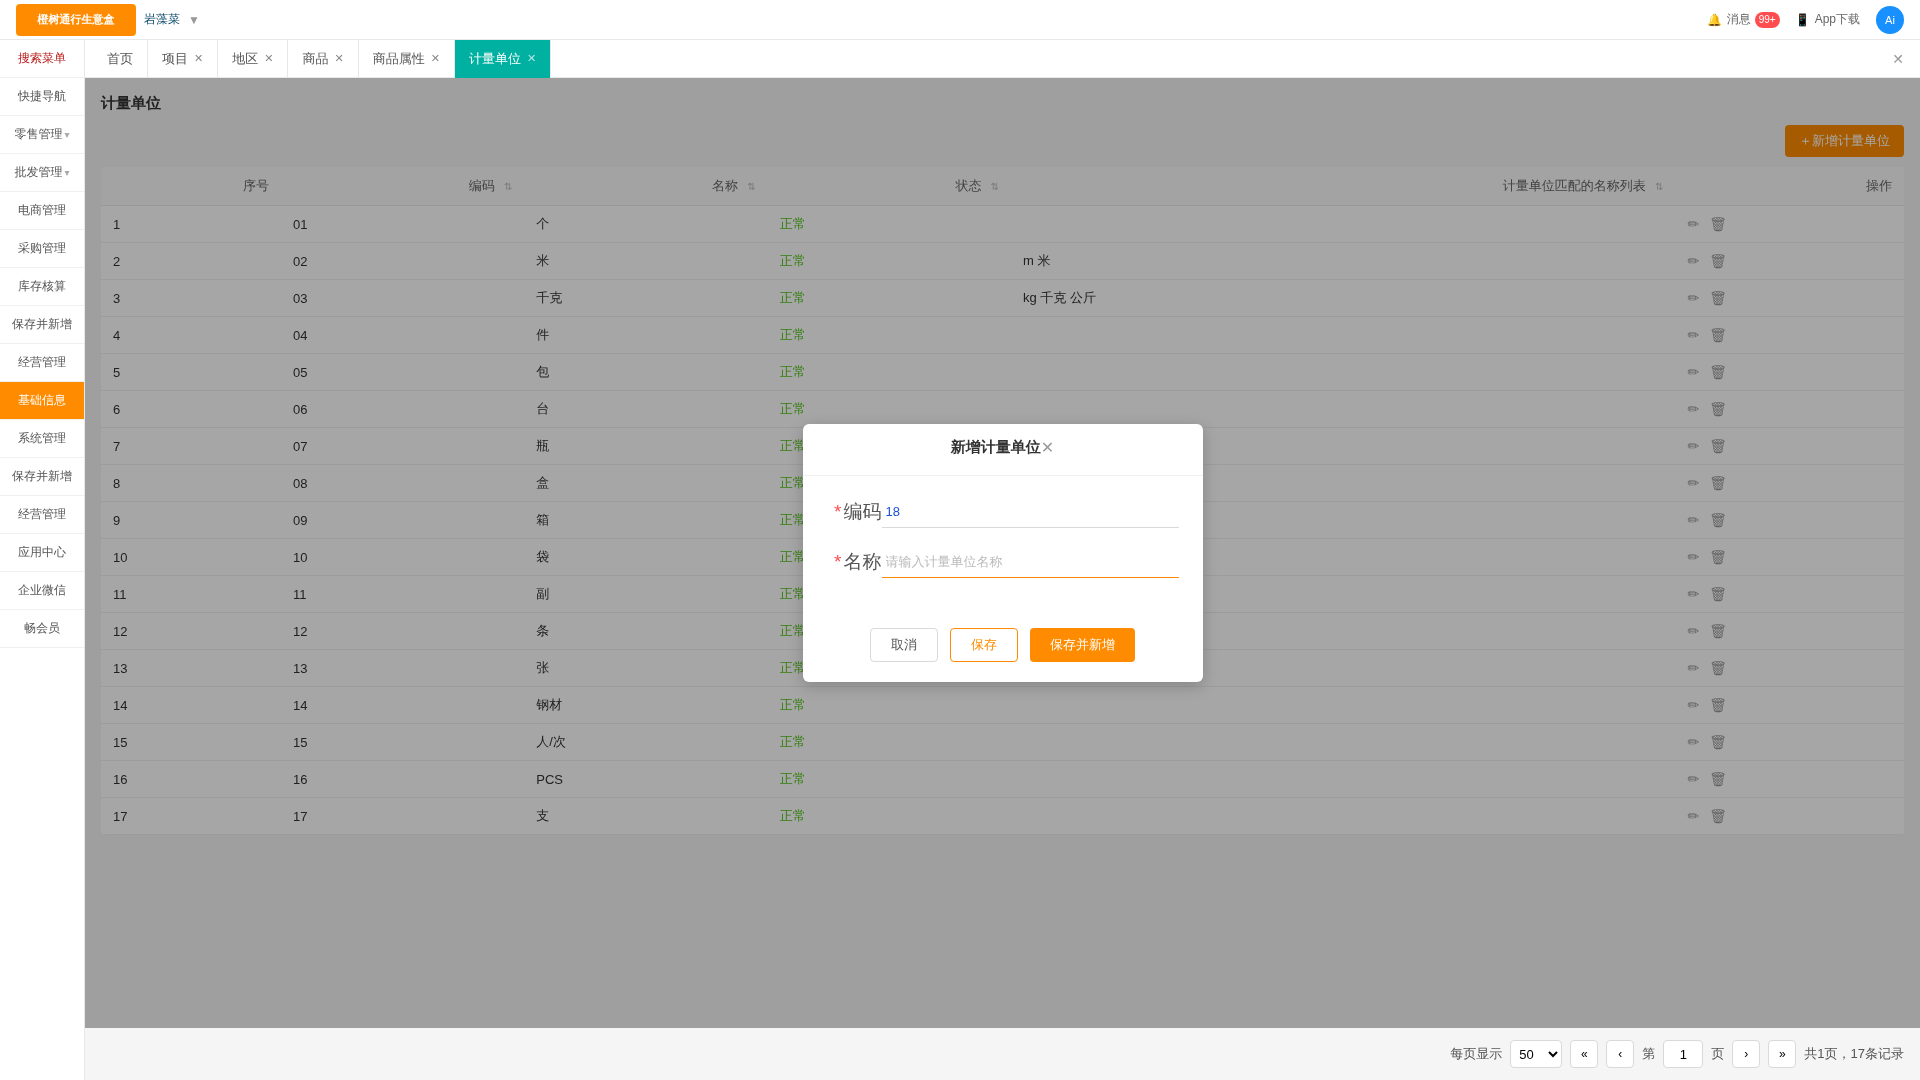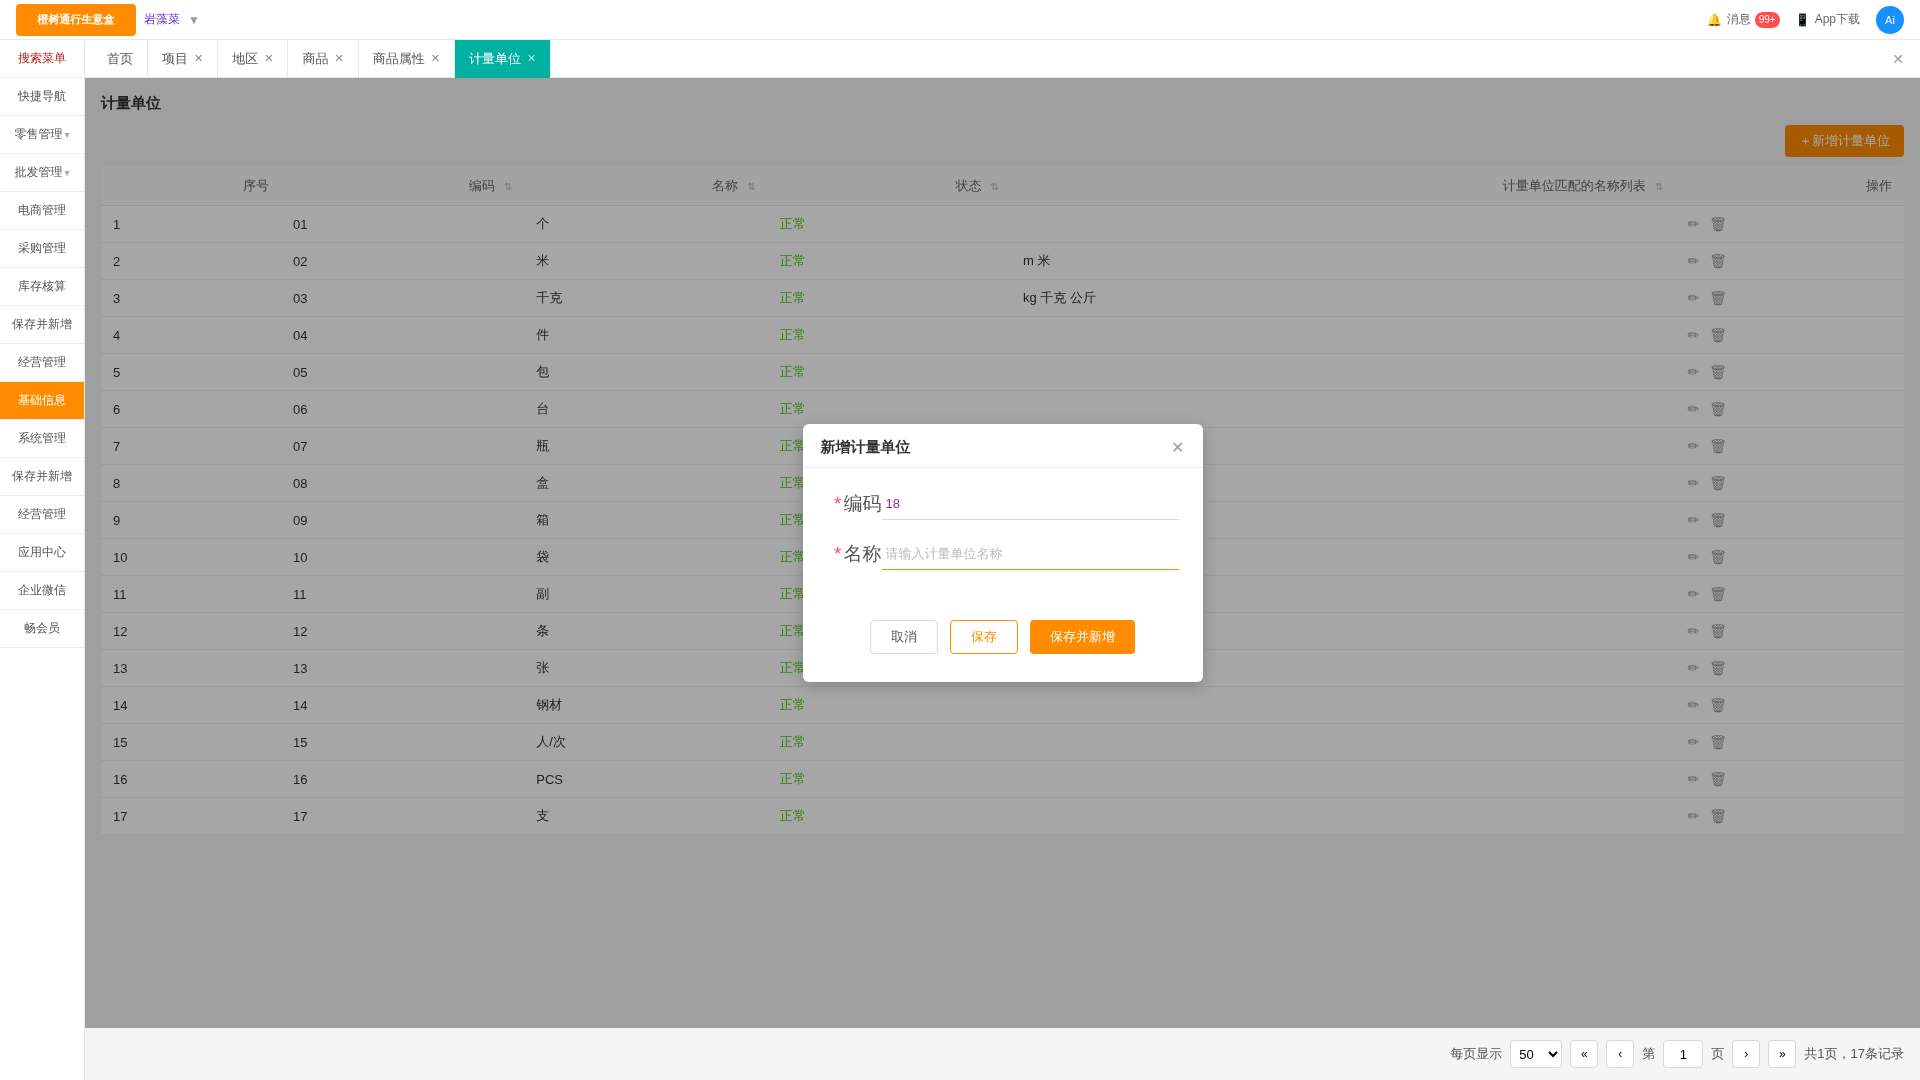--- a/index.html
+++ b/index.html
@@ -269,22 +269,22 @@
     .modal {
       background: #fff;
       border-radius: 6px;
       width: 400px;
       box-shadow: 0 4px 16px rgba(0,0,0,0.2);
       overflow: hidden;
     }
     .modal-header {
       display: flex;
       align-items: center;
-      justify-content: space-between;
-      padding: 14px 18px 10px;
+      justify-content: center;
+      padding: 14px 18px 18px;
       border-bottom: 1px solid #f0f0f0;
     }
     .modal-title {
       font-size: 15px;
       font-weight: bold;
       color: #333;
     }
     .modal-close {
       cursor: pointer;
       color: #999;
@@ -313,33 +313,33 @@
       margin-right: 2px;
     }
     .form-input {
       flex: 1;
       height: 32px;
       border: none;
       border-bottom: 1px solid #d9d9d9;
       padding: 0 4px;
       font-size: 13px;
       outline: none;
-      color: #a21caf;
+      color: #1d4ed8;
     }
     .form-input.name-input {
       border-bottom-color: #ff8c00;
     }
     .form-input::placeholder {
       color: #bbb;
     }
     .modal-footer {
       display: flex;
       justify-content: center;
       gap: 12px;
-      padding: 12px 24px 28px;
+      padding: 12px 24px 20px;
     }
     .btn-cancel {
       padding: 7px 20px;
       border: 1px solid #d9d9d9;
       background: #fff;
       border-radius: 4px;
       cursor: pointer;
       font-size: 13px;
       color: #555;
     }
@@ -371,21 +371,21 @@
     }
   </style>
 </head>
 <body>
 
 <div class="top-header">
   <div class="logo-area">
     <div class="logo-box">
       <span style="font-size:11px;">橙树通行生意盒</span>
     </div>
-    <span style="font-size:12px;color:#6d28d9;">岩藻菜</span>
+    <span style="font-size:12px;color:#0c4a6e;">岩藻菜</span>
     <span style="color:#999;font-size:12px;">▼</span>
   </div>
   <div class="header-right">
     <div class="header-badge">
       <span>🔔</span>
       <span>消息</span>
       <span class="badge-dot">99+</span>
     </div>
     <div class="header-badge">
       <span>📱</span>

